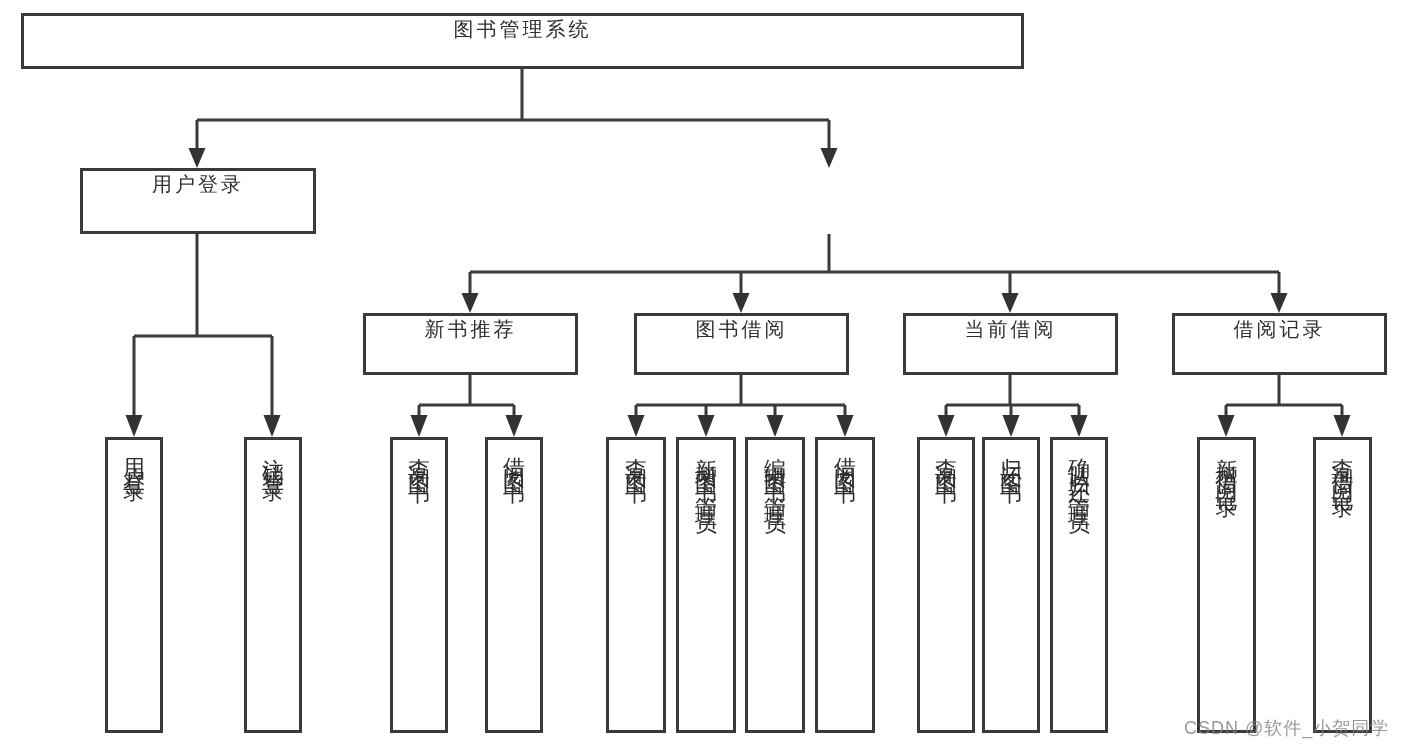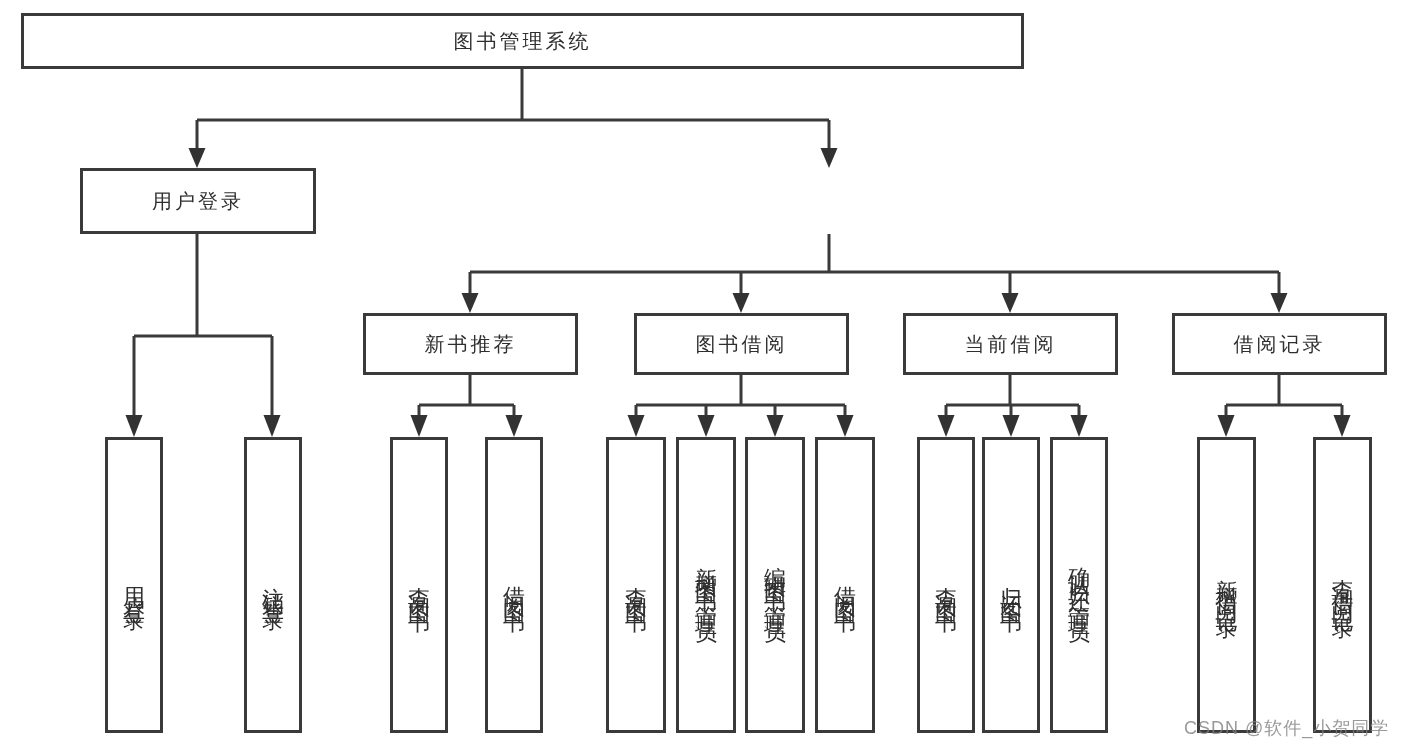--- a/index.html
+++ b/index.html
@@ -25,21 +25,20 @@
   svg.edges polygon {
     fill: #323232;
     stroke: none;
   }
   .node {
     position: absolute;
     box-sizing: border-box;
     background: #ffffff;
     border: 3px solid #3a3a3a;
     display: flex;
-    align-items: center;
     justify-content: center;
     color: #2f2f2f;
     z-index: 2;
   }
   .node .hlabel {
     font-size: 20px;
     letter-spacing: 3px;
     white-space: nowrap;
   }
   .node.root .hlabel { font-size: 20px; }

